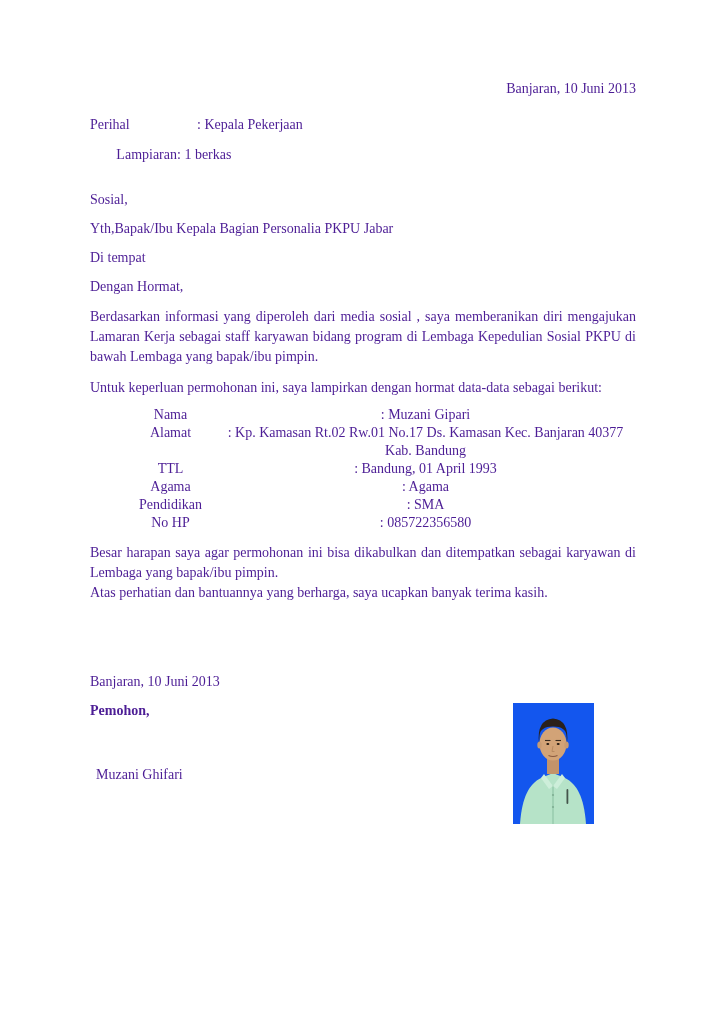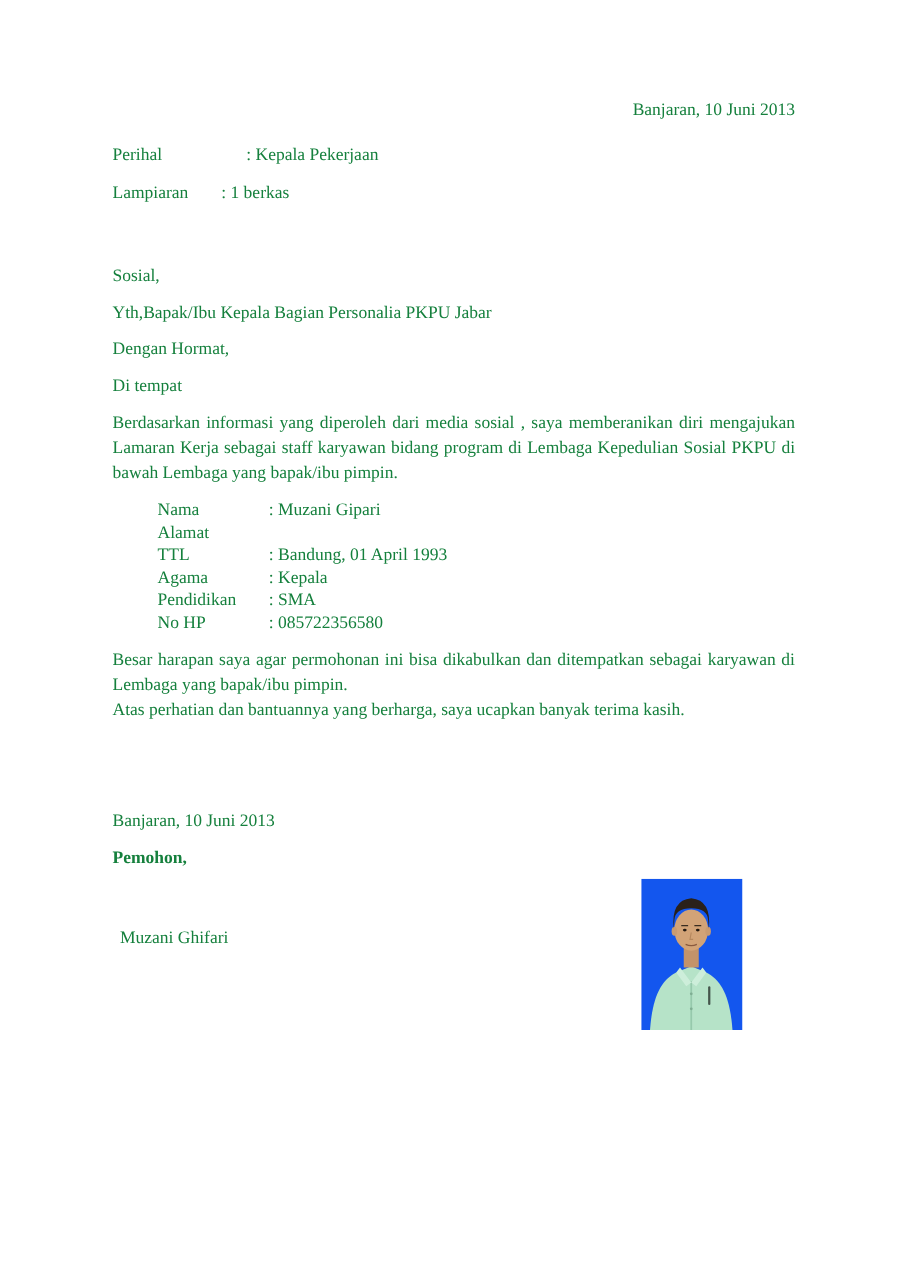--- a/index.html
+++ b/index.html
@@ -7,54 +7,55 @@
     padding: 0;
     background: #ffffff;
   }
   .page {
     position: relative;
     width: 723px;
     height: 1024px;
     background: #ffffff;
     font-family: "Liberation Serif", serif;
     font-size: 14px;
-    color: #15803d;
+    color: #4c1d95;
     overflow: hidden;
   }
   .content {
     padding: 79px 87px 0 90px;
   }
   .date-line {
     text-align: right;
     line-height: 20px;
     margin: 0 0 16px 0;
   }
   .meta-row {
     display: flex;
     line-height: 20px;
   }
   .meta-row .label { width: 87px; flex: 0 0 87px; }
   .meta-row.first { margin-bottom: 10px; gap: 20px; }
-  .meta-row.last  { margin-bottom: 47px; }
+  .meta-row.last  { margin-bottom: 25px; text-align: right; }
   .line {
     line-height: 20px;
     margin: 0 0 9px 0;
   }
   .line.salutation { margin-bottom: 10px; }
   .para {
     line-height: 20px;
     margin: 0;
     text-align: justify;
   }
   .para.p1 { margin-bottom: 11px; }
   .para.p2 { margin-bottom: 8px; text-align: left; }
   .para.p3 { }
   .para.p4 { margin-bottom: 69px; text-align: left; font-family: Liberation Serif, serif; }
   .data-list {
     margin: 0 0 11px 36px;
+    text-align: center;
   }
   .data-row {
     display: flex;
     line-height: 18px;
   }
   .data-row .label { width: 89px; flex: 0 0 89px; }
   .data-row .value { flex: 1; }
   .sig-place { line-height: 20px; margin: 0 0 9px 0; }
   .sig-label { line-height: 20px; margin: 0 0 44px 0; font-weight: bold; }
   .sig-name  { line-height: 20px; margin: 6px; }
@@ -79,40 +80,42 @@
       <span class="label">Perihal</span>
       <span class="value">: Kepala Pekerjaan</span>
     </div>
     <div class="meta-row last">
       <span class="label">Lampiaran</span>
       <span class="value">: 1 berkas</span>
     </div>
 
     <p class="line">Sosial,</p>
     <p class="line">Yth,Bapak/Ibu Kepala Bagian Personalia PKPU Jabar</p>
+    <p class="line">Di tempat</p>
     <p class="line salutation">Dengan Hormat,</p>
-    <p class="line">Di tempat</p>
 
     <p class="para p1">Berdasarkan informasi yang diperoleh dari media sosial , saya memberanikan diri mengajukan Lamaran Kerja sebagai staff karyawan bidang program di Lembaga Kepedulian Sosial PKPU di bawah Lembaga yang bapak/ibu pimpin.</p>
+    <p class="para p2">Untuk keperluan permohonan ini, saya lampirkan dengan hormat data-data sebagai berikut:</p>
 
     <div class="data-list">
       <div class="data-row">
         <span class="label">Nama</span>
         <span class="value">: Muzani Gipari</span>
       </div>
       <div class="data-row">
         <span class="label">Alamat</span>
+        <span class="value">: Kp. Kamasan Rt.02 Rw.01 No.17 Ds. Kamasan Kec. Banjaran 40377 Kab. Bandung</span>
       </div>
       <div class="data-row">
         <span class="label">TTL</span>
         <span class="value">: Bandung, 01 April 1993</span>
       </div>
       <div class="data-row">
         <span class="label">Agama</span>
-        <span class="value">: Kepala</span>
+        <span class="value">: Agama</span>
       </div>
       <div class="data-row">
         <span class="label">Pendidikan</span>
         <span class="value">: SMA</span>
       </div>
       <div class="data-row">
         <span class="label">No HP</span>
         <span class="value">: 085722356580</span>
       </div>
     </div>

